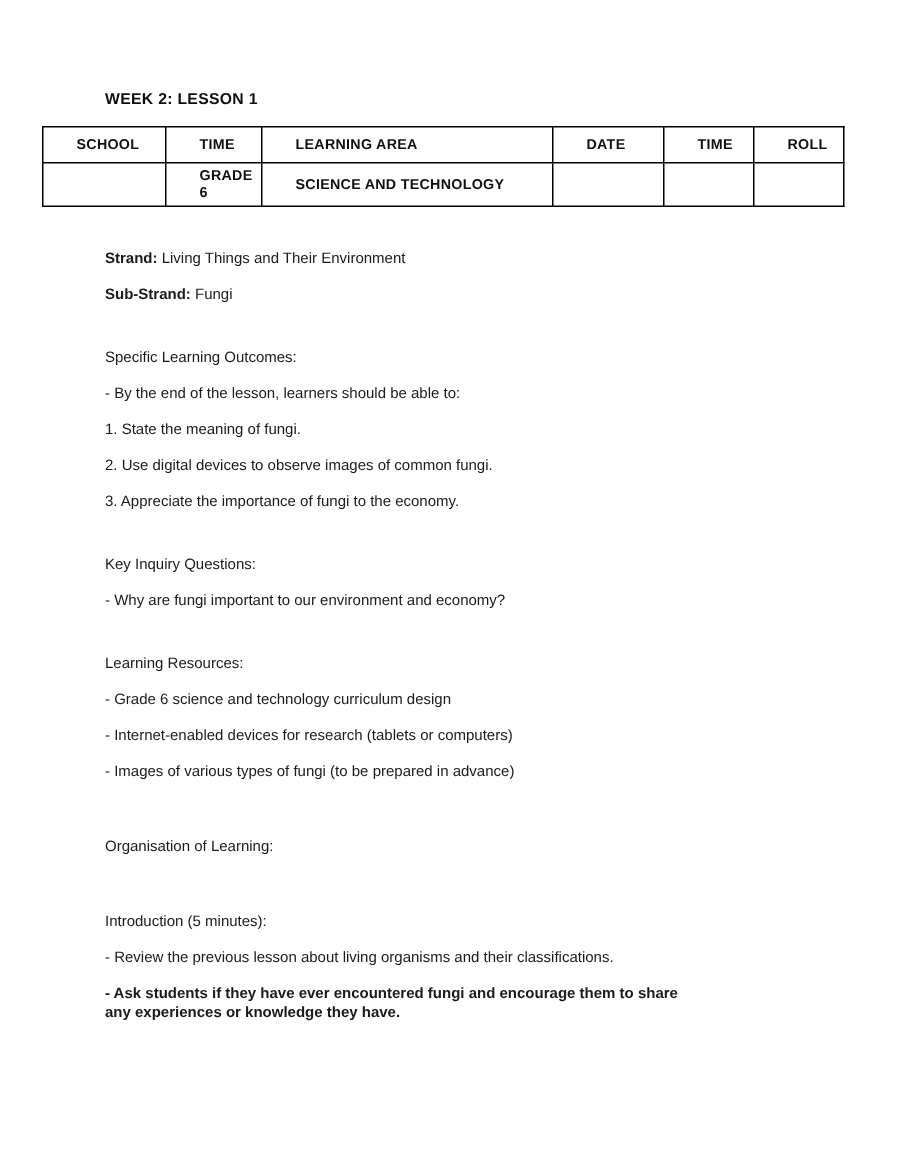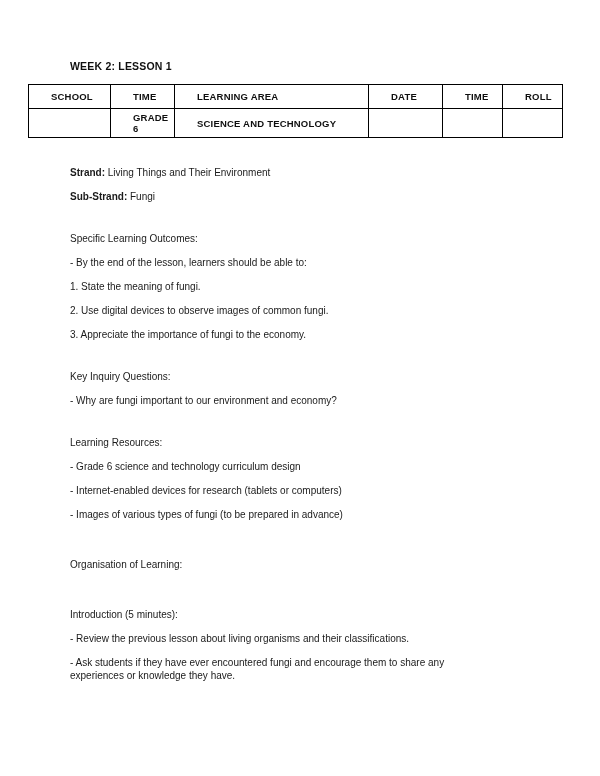--- a/index.html
+++ b/index.html
@@ -72,20 +72,21 @@
     margin: 0 0 11px 0;
     color: #1a1a1a;
   }
   .line.bold { font-weight: normal; }
   .line b { font-weight: bold; }
   .gap-md { height: 18px; }
   .gap-lg { height: 26px; }
   .wrap {
     width: 400px;
     margin-bottom: 10px;
+    font-weight: bold;
   }
   .wrap .line { margin-bottom: 0; }
 </style>
 </head>
 <body>
 
 <div class="page">
   <div class="content">
 
     <div class="doc-title">WEEK 2: LESSON 1</div>

